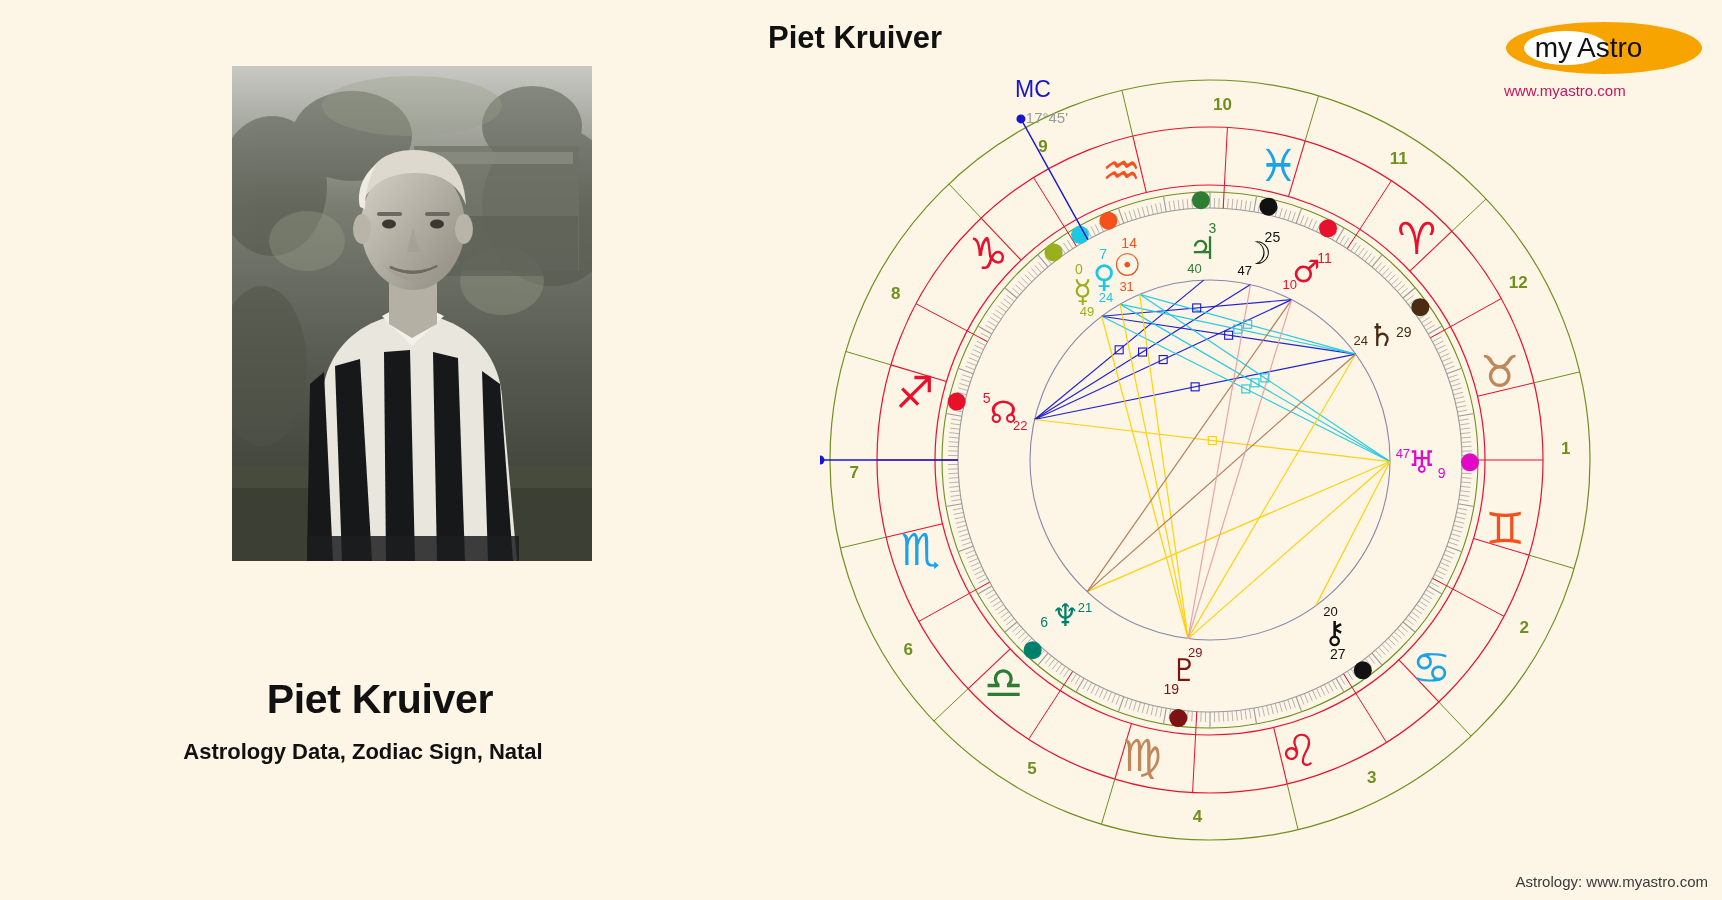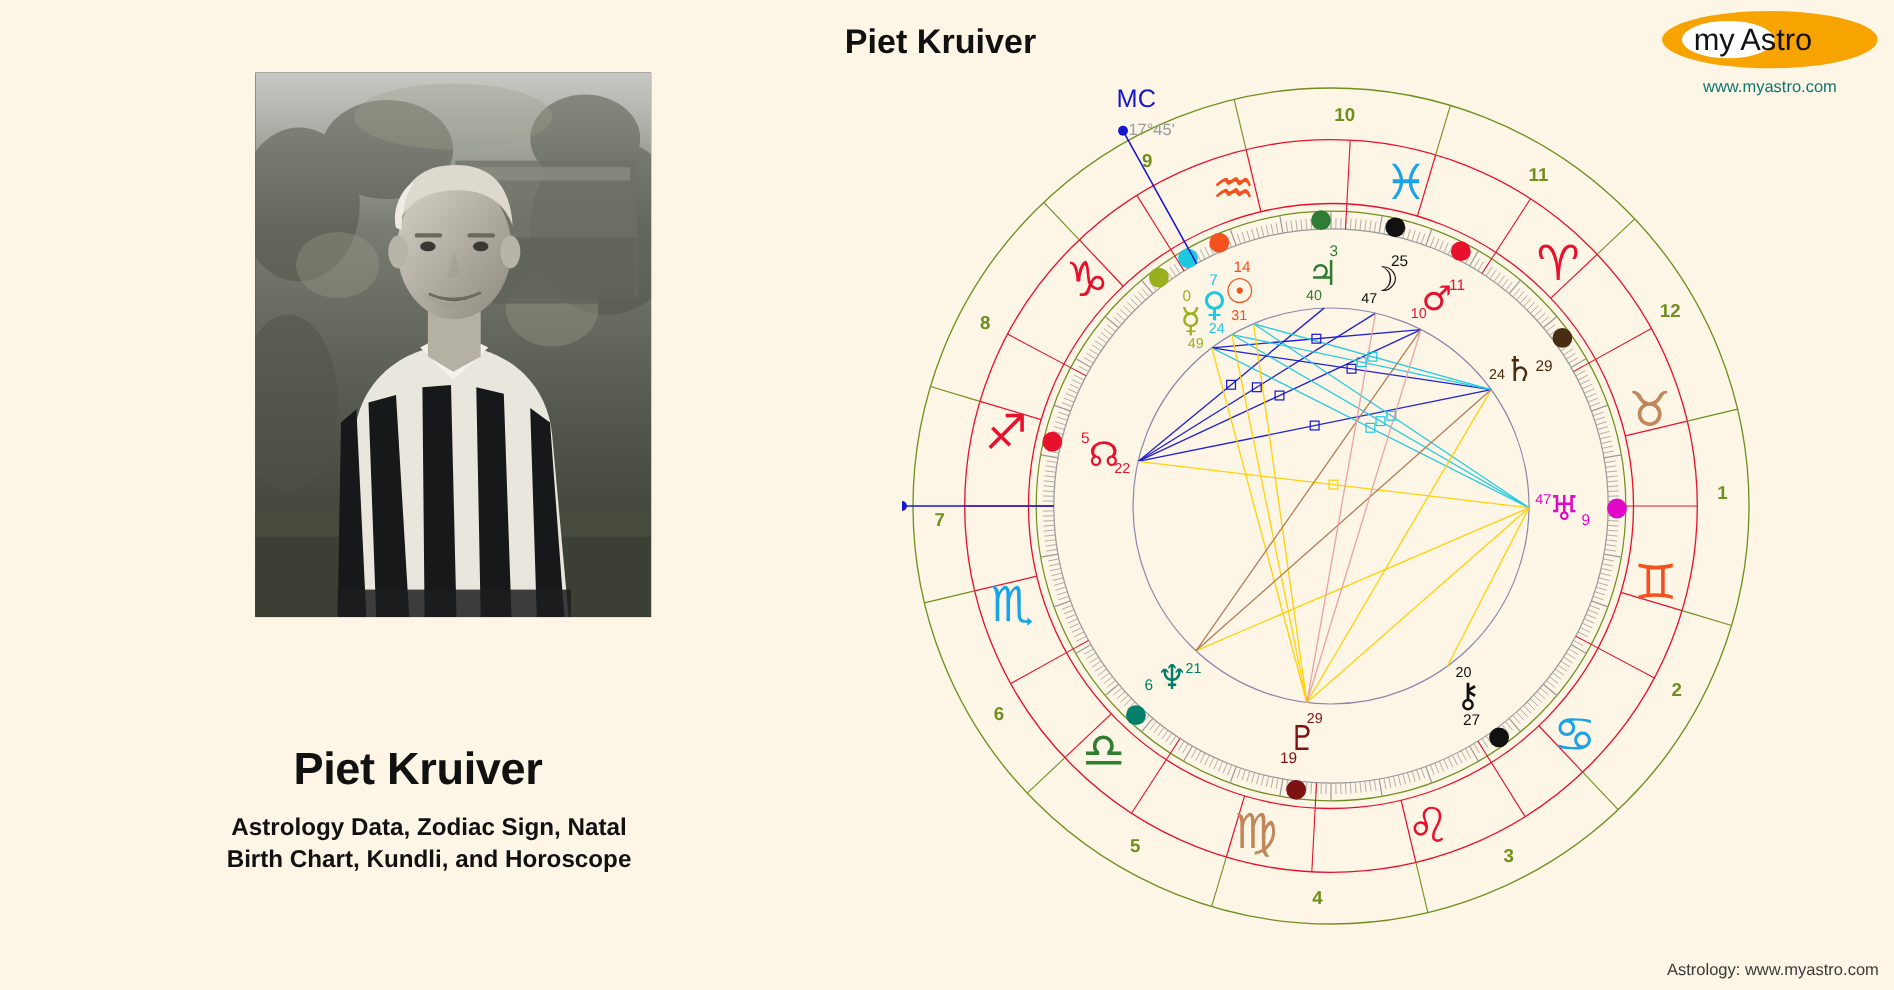--- a/index.html
+++ b/index.html
@@ -19,33 +19,33 @@
     background:#2e2e2e;overflow:hidden;
   }
   #portrait-frame svg{display:block;}
   #person-name-main{
     position:absolute;left:0;top:676px;width:760px;
     text-align:center;
     font-size:41px;font-weight:bold;color:#111;
     letter-spacing:-.3px;
   }
   #person-subtitle{
-    position:absolute;left:160px;top:737px;width:460px;
+    position:absolute;left:133px;top:737px;width:460px;
     text-align:center;
     font-size:22px;font-weight:bold;color:#111;
     line-height:29px;
   }
 
   
   #chart-title{
     position:absolute;left:768px;top:20px;
     font-size:31px;font-weight:bold;color:#111;
   }
-  #logo-wrap{position:absolute;right:8px;top:8px;width:210px;text-align:center;}
-  #logo-url{font-size:15px;color:#0f766e;margin-top:2px;}
+  #logo-wrap{position:absolute;right:8px;top:20px;width:210px;}
+  #logo-url{font-size:15px;color:#be185d;margin-top:2px;}
 
   
   #chart-area{position:absolute;left:820px;top:70px;width:780px;height:780px;}
   #chart-svg{display:block;}
 
   #copyright{
     position:absolute;right:14px;bottom:10px;
     font-size:15px;color:#3a3a3a;
   }
 </style>
@@ -137,21 +137,20 @@
           <path d="M158 201 Q181 212 205 200" stroke="#6e6a62" stroke-width="2.5" fill="none"></path>
 
           <path d="M150 198 Q181 232 213 197 Q181 222 150 198 Z" fill="#9e9a8f" opacity="0.45"></path>
         </g>
       </svg>
     </div>
 
     <div id="person-name-main">Piet Kruiver</div>
     <div id="person-subtitle">
       <div>Astrology Data, Zodiac Sign, Natal</div>
-      <div>Birth Chart, Kundli, and Horoscope</div>
     </div>
   </div>
 
   <div id="chart-title">Piet Kruiver</div>
 
   <div id="logo-wrap">
     <svg width="200" height="56" viewBox="0 0 200 56">
       <ellipse cx="100" cy="28" rx="98" ry="26" fill="#f7a300"></ellipse>
       <ellipse cx="62" cy="28" rx="42" ry="17" fill="#ffffff"></ellipse>
       <text x="68" y="37" font-family="Liberation Sans, sans-serif" font-size="28" fill="#111" text-anchor="end">my</text>

